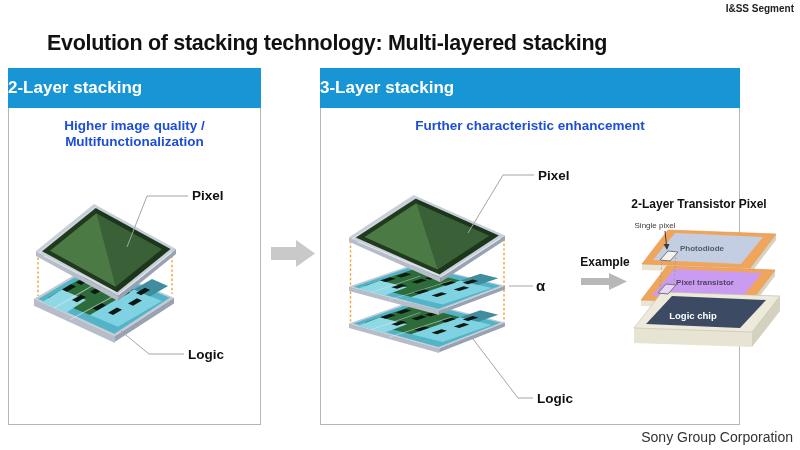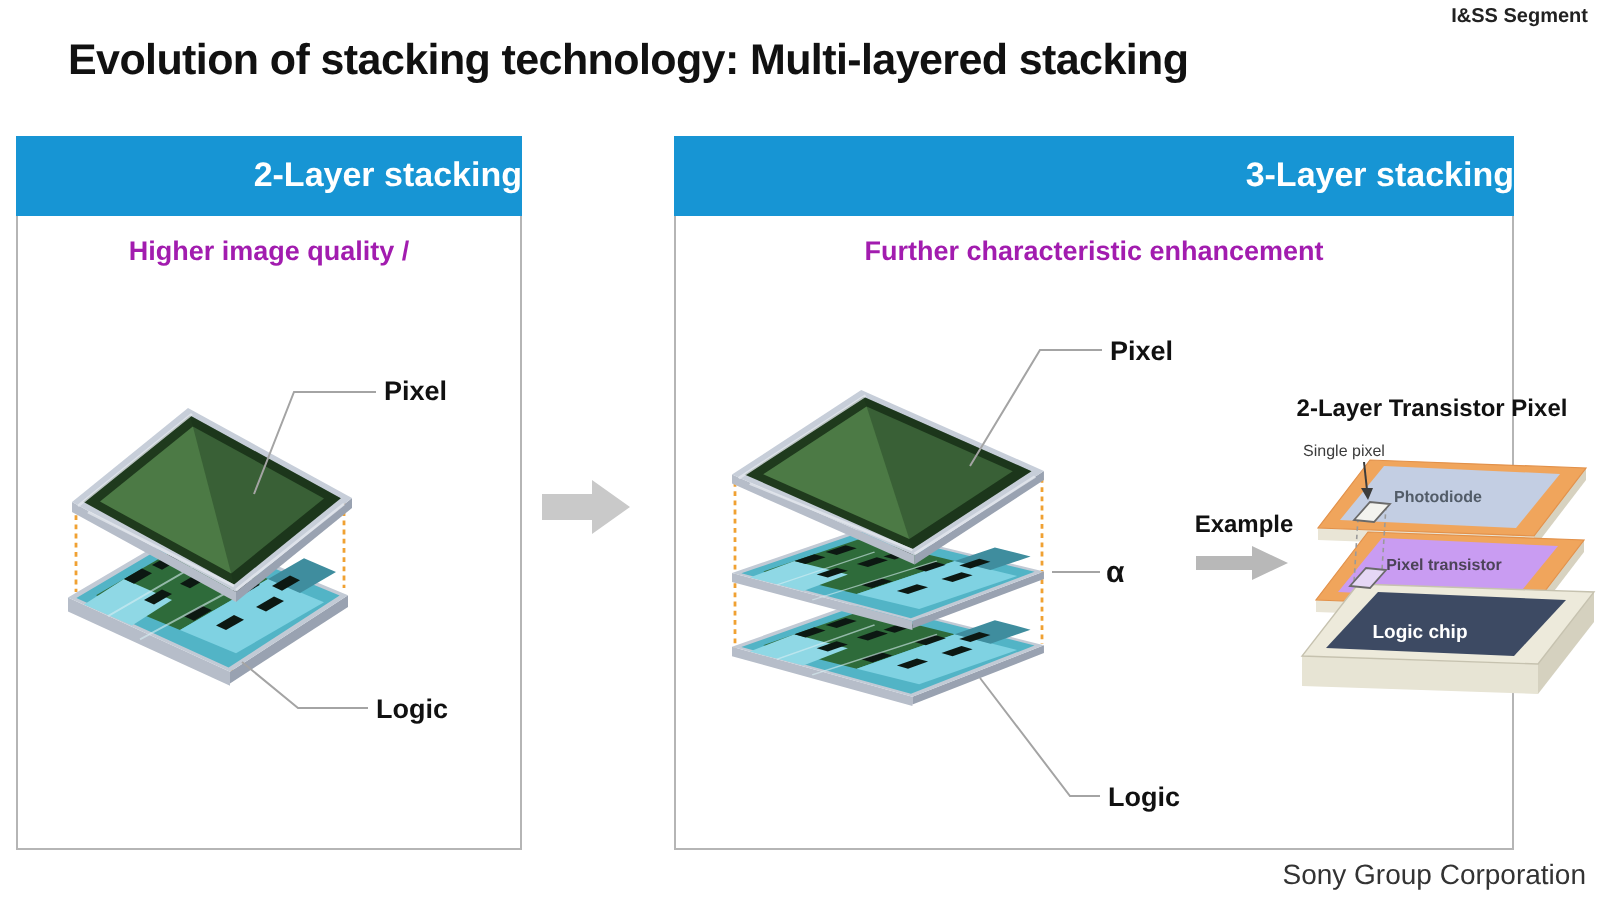--- a/index.html
+++ b/index.html
@@ -4,35 +4,35 @@
 <style>
   html,body { margin:0; padding:0; background:#fff; }
   .slide {
     position:relative; width:800px; height:450px; background:#ffffff;
     font-family:"Liberation Sans", sans-serif; overflow:hidden;
   }
   .segment-label {
     position:absolute; top:3px; right:6px; font-size:10px; color:#222; font-weight:600;
   }
   .page-title {
-    position:absolute; left:30px; top:14px; margin:4px; font-size:21.5px; font-weight:700;
+    position:absolute; left:30px; top:14px; margin:17px; font-size:21.5px; font-weight:700;
     color:#111; letter-spacing:-0.3px;
   }
   .panel {
     position:absolute; top:68px; background:#fff; border:1px solid #b5b5b5; box-sizing:border-box;
   }
   .panel.left  { left:8px;   width:253px; height:357px; }
-  .panel.right { left:337px; width:420px; height:357px; }
+  .panel.right { left:320px; width:420px; height:357px; }
   .panel-header {
     position:absolute; top:-1px; left:-1px; right:-1px; height:40px; background:#1795d4;
-    color:#fff; font-weight:700; font-size:17px; text-align:right; line-height:40px;padding-left:32px;
+    color:#fff; font-weight:700; font-size:17px; text-align:left; line-height:40px;
   }
   .panel-sub {
     position:absolute; top:40px; left:0; right:0; padding-top:9px; text-align:center;
-    font-size:13.5px; font-weight:700; color:#a21caf; line-height:16px;
+    font-size:13.5px; font-weight:700; color:#1d4ed8; line-height:16px;
   }
   .panel-svg { position:absolute; left:0; top:40px; }
   .mid-arrow { position:absolute; left:271px; top:239px; }
   .footer-label {
     position:absolute; top:429px; right:7px; font-size:14px; color:#333;
   }
   svg text { font-family:"Liberation Sans", sans-serif; }
   .chip-label { font-size:13.5px; font-weight:700; fill:#111; }
   .alpha-label { font-size:15px; font-weight:700; fill:#111; }
   .example-label { font-size:12px; font-weight:700; fill:#111; }
@@ -85,20 +85,21 @@
     </defs>
   </svg>
 
   <div class="segment-label">I&amp;SS Segment</div>
   <h1 class="page-title">Evolution of stacking technology: Multi-layered stacking</h1>
 
   <section class="panel left">
     <div class="panel-header">2-Layer stacking</div>
     <div class="panel-sub">
       <div>Higher image quality /</div>
+      <div>Multifunctionalization</div>
     </div>
     <svg class="panel-svg" width="251" height="315" viewBox="0 0 251 315">
       <path class="dash-orange" d="M29,144 V187"></path>
       <path class="dash-orange" d="M163,142 V185"></path>
       <path class="dash-orange" d="M107,184 V229"></path>
       <use href="#chip-circuit" transform="translate(25,155) scale(1,1.16)"></use>
       <use href="#chip-pixel" transform="translate(27,95)"></use>
       <polyline class="connector" points="179,87 138,87 118,138"></polyline>
       <text class="chip-label" x="183" y="91">Pixel</text>
       <polyline class="connector" points="112,222 140,245 175,245"></polyline>

